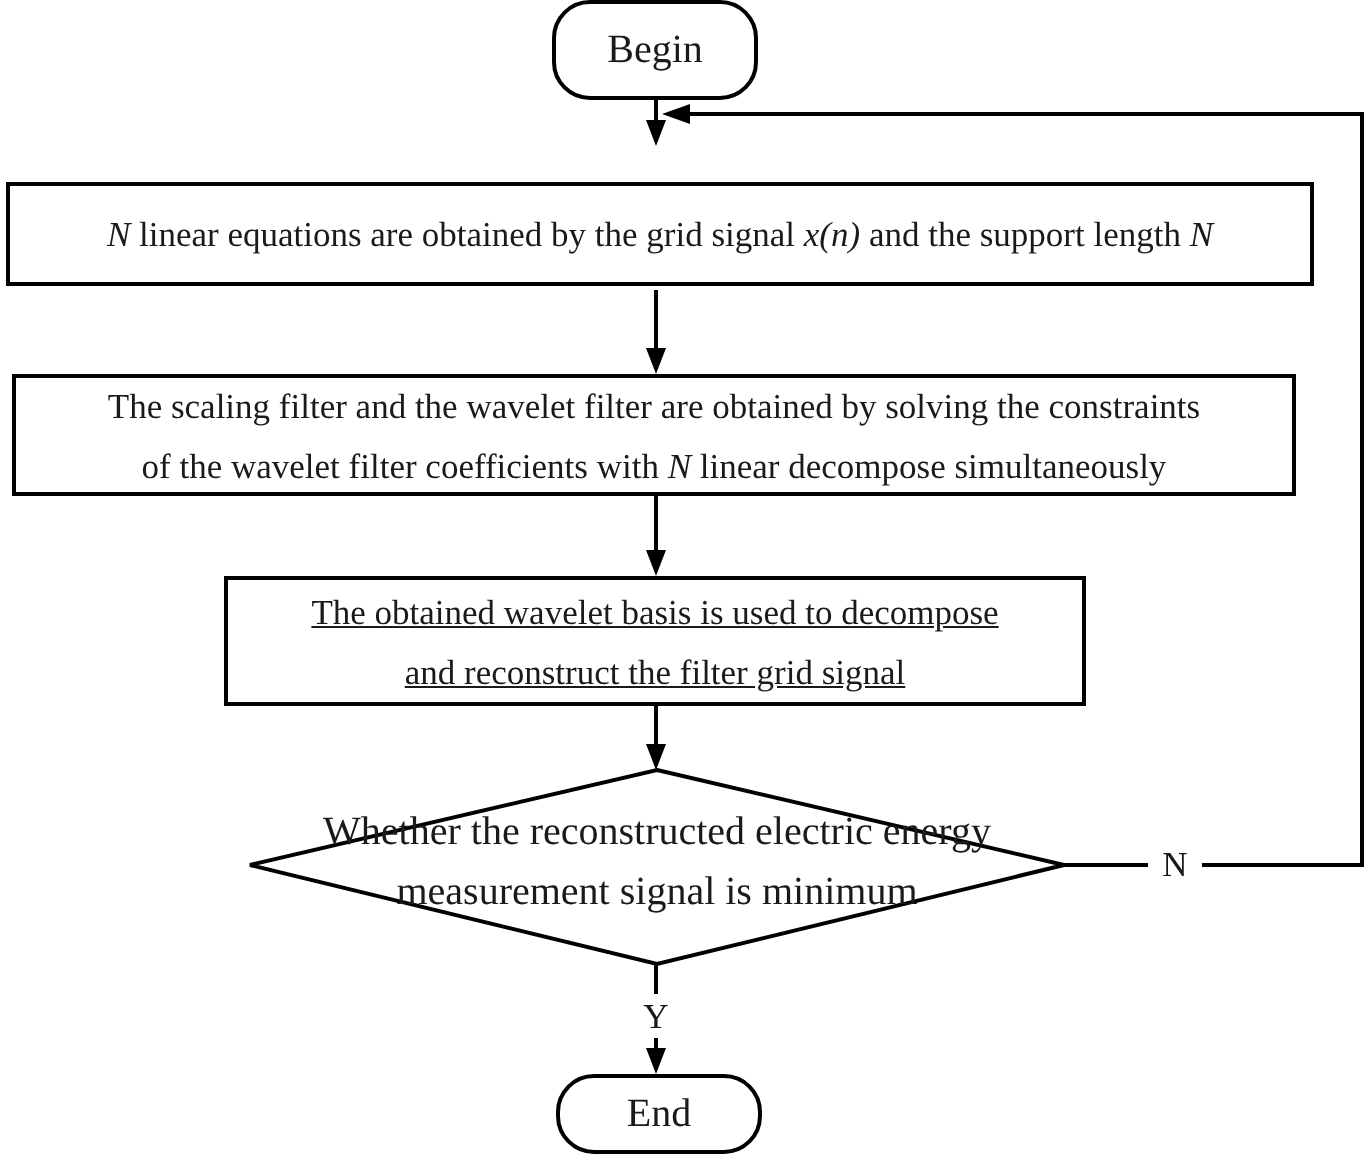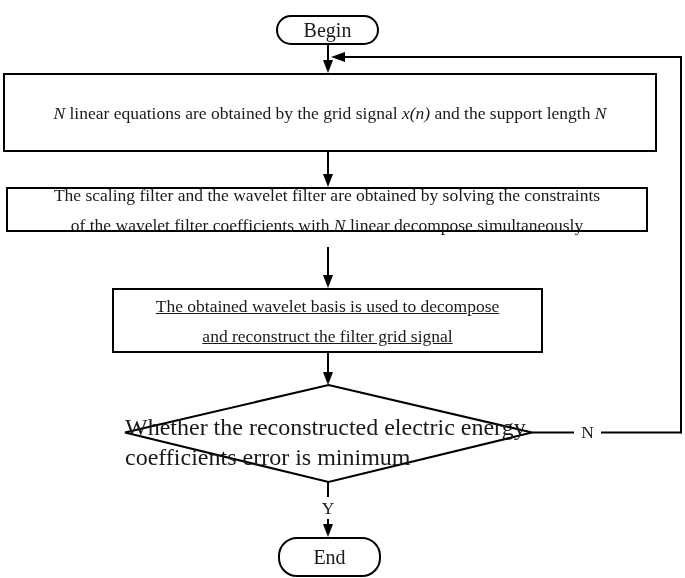--- a/index.html
+++ b/index.html
@@ -34,24 +34,24 @@
     border-radius: 19px;
     background: #ffffff;
     display: flex;
     justify-content: center;
     align-items: center;
     font-size: 20px;
   }
   .diamond-text {
     position: absolute;
     left: 125px;
-    top: 412px;
+    top: 401px;
     width: 407px;
-    text-align: left;
-    font-size: 24px;
+    text-align: center;
+    font-size: 20px;
     line-height: 30px;
     white-space: nowrap;
   }
   .branch-label {
     position: absolute;
     background: #ffffff;
     display: flex;
     justify-content: center;
     align-items: center;
     font-size: 17.5px;
@@ -93,41 +93,41 @@
     </g>
 
     <polygon points="328.5,385 532,432.5 328.5,482 125,432.5" fill="none" stroke="#000" stroke-width="2"></polygon>
 
     <g>
       <line x1="328" y1="482" x2="328" y2="526" stroke="#000" stroke-width="2"></line>
       <polygon points="323,524 333,524 328,537" fill="#000"></polygon>
     </g>
   </svg>
 
-  <div class="terminator" style="left:276px; top:15px; width:103px; height:30px;">
+  <div class="terminator" style="left:276px; top:0; width:103px; height:50px;">
     <span>Begin</span>
   </div>
 
-  <div class="box" style="left:3px; top:73px; width:654px; height:79px;">
+  <div class="box" style="left:3px; top:91px; width:654px; height:52px;">
     <div><span class="it">N</span><span> linear equations are obtained by the grid signal </span><span class="it">x(n)</span><span> and the support length </span><span class="it">N</span></div>
   </div>
 
-  <div class="box" style="left:6px; top:187px; width:642px; height:45px;">
+  <div class="box" style="left:6px; top:187px; width:642px; height:61px;">
     <div>The scaling filter and the wavelet filter are obtained by solving the constraints</div>
     <div><span>of the wavelet filter coefficients with </span><span class="it">N</span><span> linear decompose simultaneously</span></div>
   </div>
 
   <div class="box" style="left:112px; top:288px; width:431px; height:65px;text-decoration:underline;">
     <div>The obtained wavelet basis is used to decompose</div>
     <div>and reconstruct the filter grid signal</div>
   </div>
 
   <div class="diamond-text">
     <div>Whether the reconstructed electric energy</div>
-    <div>coefficients error is minimum</div>
+    <div>measurement signal is minimum</div>
   </div>
 
   <div class="branch-label" style="left:574px; top:419px; width:27px; height:26px;">N</div>
 
   <div class="branch-label" style="left:317px; top:497px; width:22px; height:22px;">Y</div>
 
   <div class="terminator" style="left:278px; top:537px; width:103px; height:40px;">
     <span>End</span>
   </div>
 

